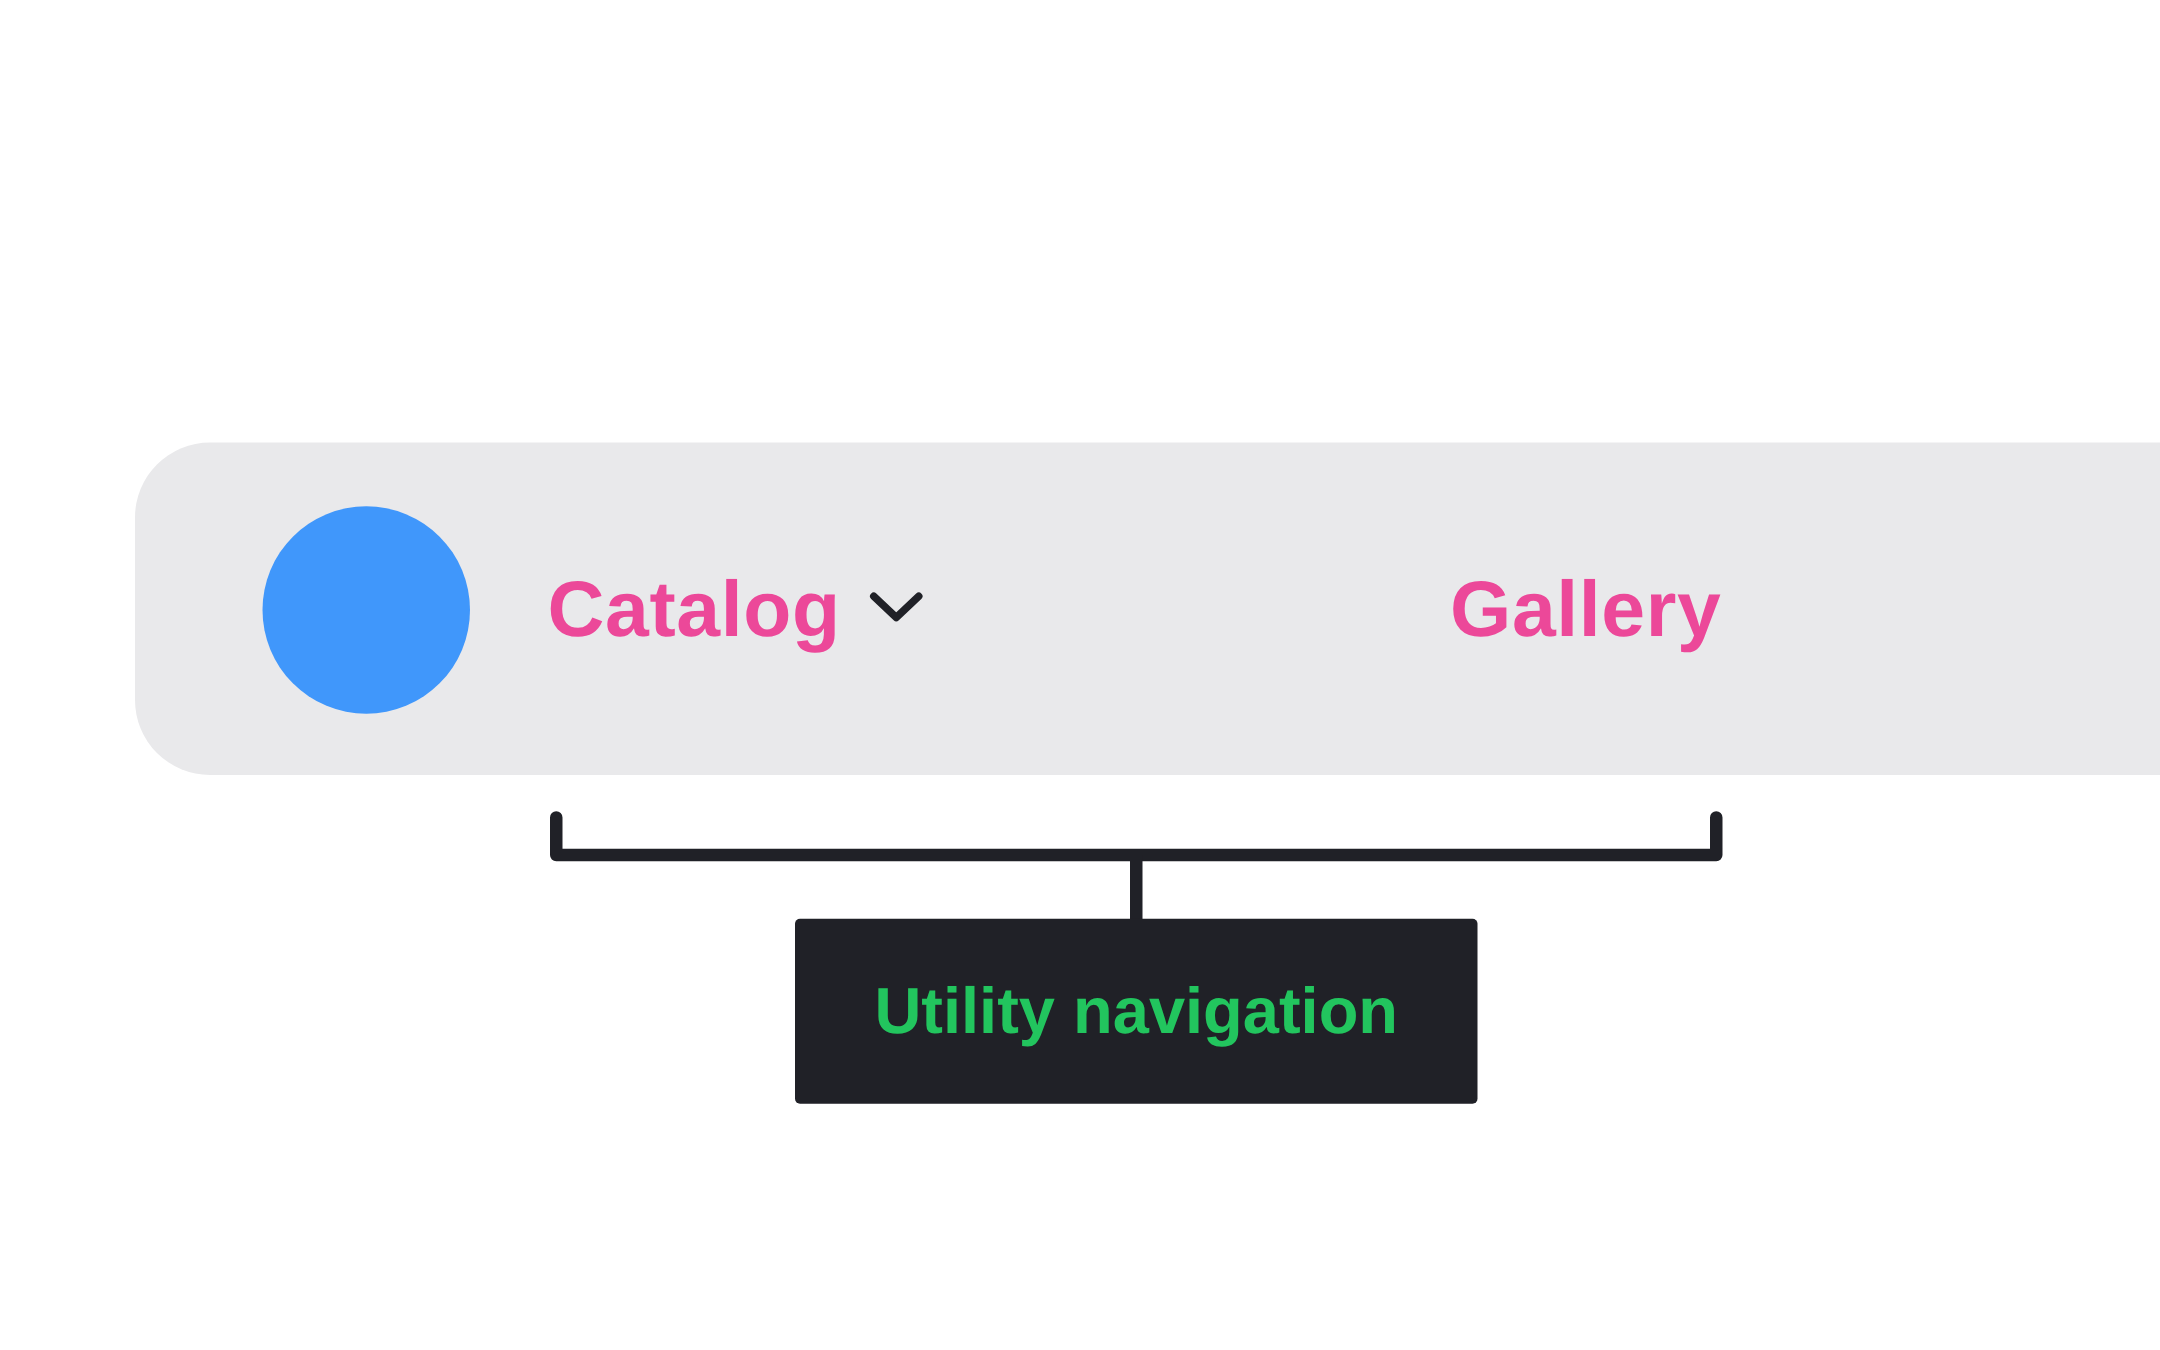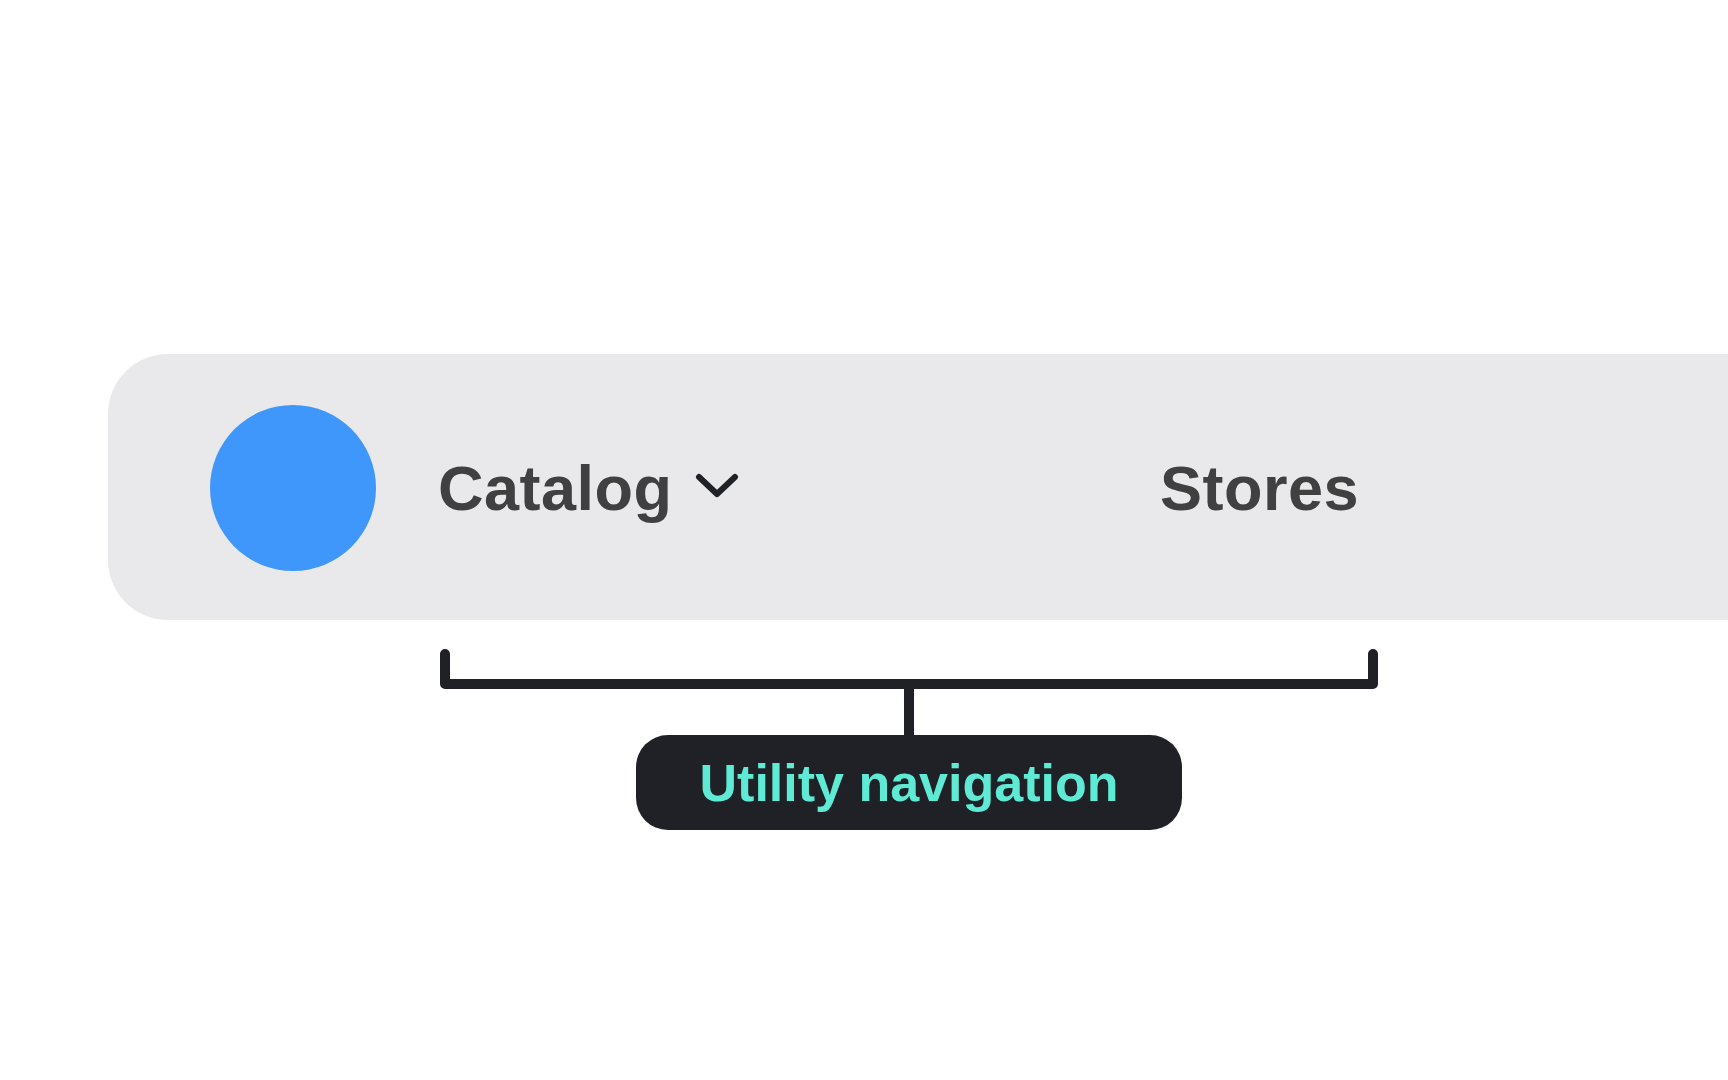--- a/index.html
+++ b/index.html
@@ -33,21 +33,21 @@
       height: 166px;
       border-radius: 50%;
       background: #4097fb;
     }
     .nav-item {
       position: absolute;
       top: 448px;
       height: 80px;
       display: flex;
       align-items: center;
-      color: #404040;
+      color: #ec4899;
       font-weight: 700;
       font-size: 63px;
       letter-spacing: 0.5px;
       white-space: nowrap;
     }
     .nav-item .label { line-height: 80px; }
     .chevron {
       display: inline-block;
       width: 44px;
       height: 28px;
@@ -60,24 +60,24 @@
       left: 437px;
       top: 648px;
       width: 944px;
       height: 90px;
     }
     .annotation-label {
       position: absolute;
       left: 636px;
       top: 735px;
       width: 546px;
-      height: 95px;
+      height: 148px;
       background: #202127;
-      border-radius: 32px;
-      color: #5eead4;
+      border-radius: 4px;
+      color: #22c55e;
       font-weight: 700;
       font-size: 52px;
       display: flex;
       align-items: center;
       justify-content: center;
       white-space: nowrap;
     }
   </style>
 </head>
 <body>
@@ -92,21 +92,21 @@
     <span class="label">Catalog</span>
     <span class="chevron">
       <svg width="44" height="28" viewBox="0 0 44 28">
         <polyline points="4,6 22,23 40,6" fill="none" stroke="#202127" stroke-width="6" stroke-linecap="round" stroke-linejoin="round"></polyline>
       </svg>
     </span>
   </div>
 
 
   <div class="nav-item" style="left:1160px;">
-    <span class="label">Stores</span>
+    <span class="label">Gallery</span>
   </div>
 
   <div class="bracket">
     <svg width="944" height="90" viewBox="0 0 944 90">
       <path d="M8,6 L8,36 L936,36 L936,6" fill="none" stroke="#202127" stroke-width="10" stroke-linecap="round" stroke-linejoin="round"></path>
       <line x1="472" y1="36" x2="472" y2="90" stroke="#202127" stroke-width="10"></line>
     </svg>
   </div>
 
   <div class="annotation-label">

